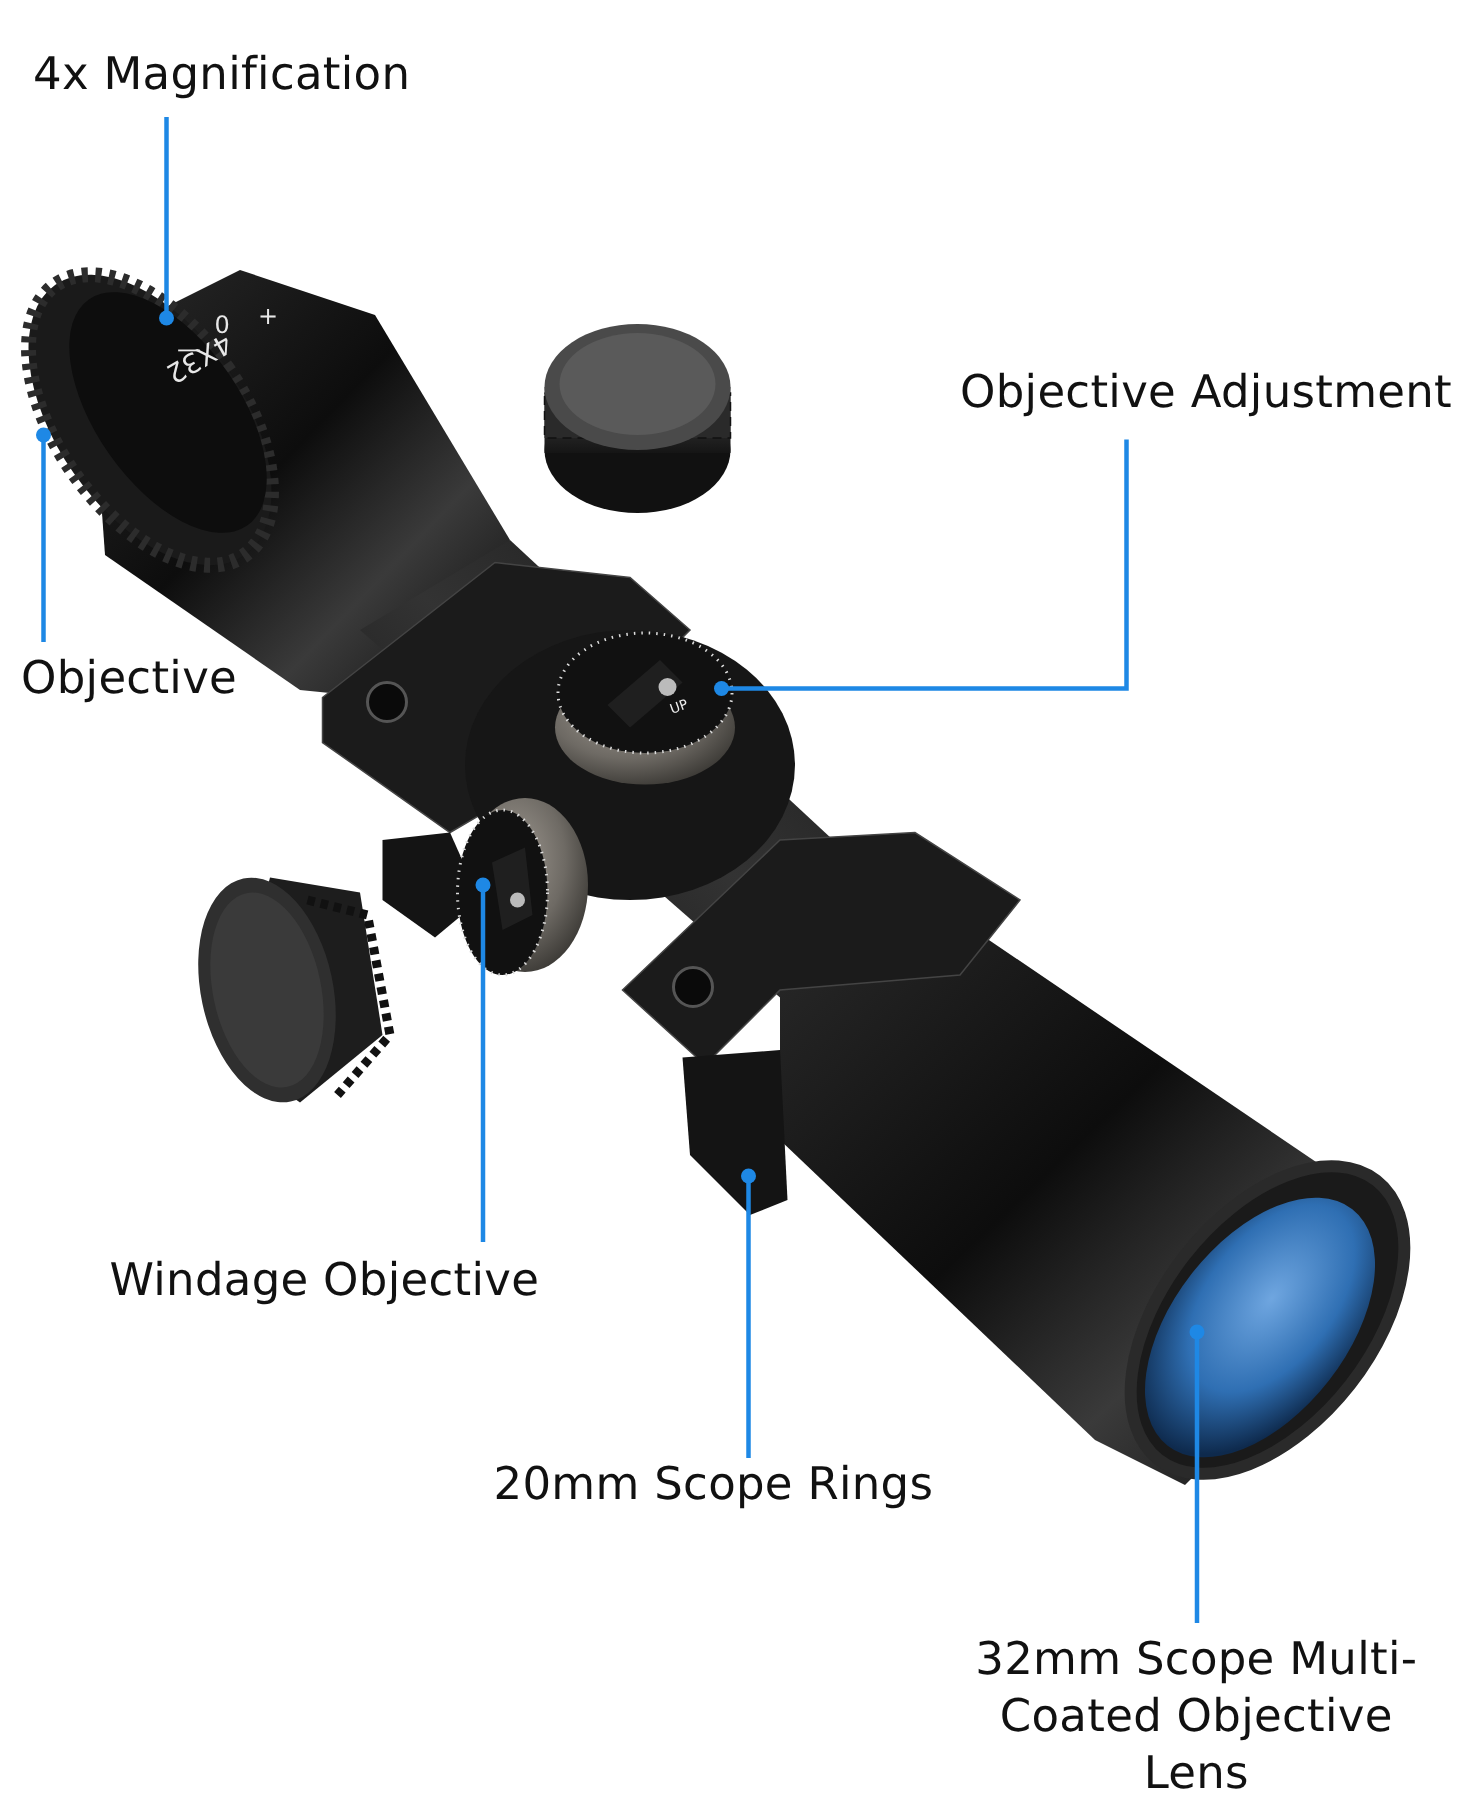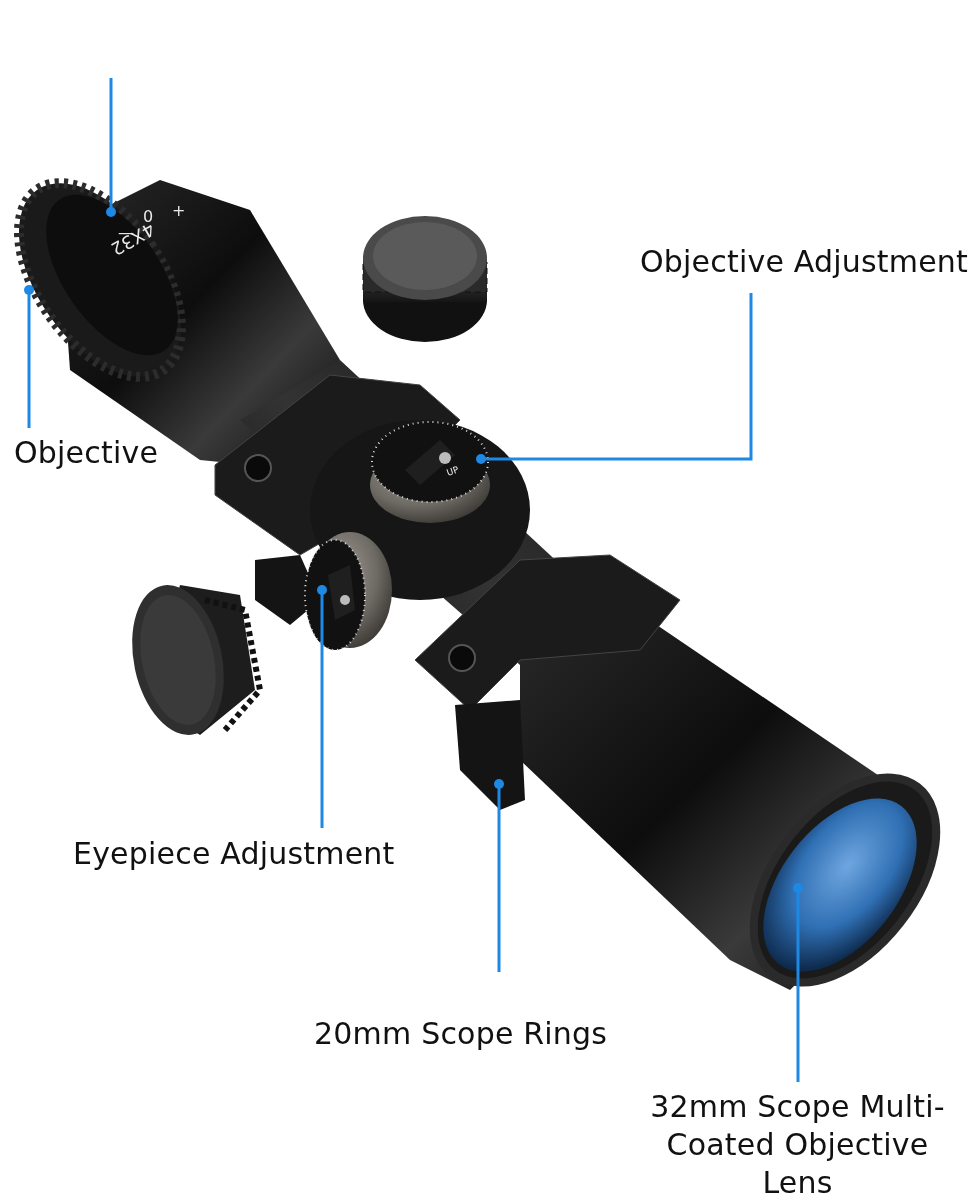--- a/index.html
+++ b/index.html
@@ -119,34 +119,37 @@
     <g fill="#1e88e5">
       <circle cx="111" cy="212" r="5"></circle>
       <circle cx="29" cy="290" r="5"></circle>
       <circle cx="481" cy="459" r="5"></circle>
       <circle cx="322" cy="590" r="5"></circle>
       <circle cx="499" cy="784" r="5"></circle>
       <circle cx="798" cy="888" r="5"></circle>
     </g>
   </svg>
 
+  <div class="label" style="left:22px; top:31px;">
+    <span class="ln">4x Magnification</span>
+  </div>
 
   <div class="label multiline" style="left:14px; top:434px;">
     <span class="ln">Objective</span>
   </div>
 
   <div class="label" style="left:640px; top:243px;">
     <span class="ln">Objective Adjustment</span>
   </div>
 
   <div class="label" style="left:73px; top:835px;">
-    <span class="ln">Eyepiece Adjustment</span>
+    <span class="ln">Windage Objective</span>
   </div>
 
-  <div class="label" style="left:314px; top:971px;margin-top:44px;">
+  <div class="label" style="left:329px; top:971px;">
     <span class="ln">20mm Scope Rings</span>
   </div>
 
   <div class="label multiline center" style="left:630px; top:1088px; width:335px;">
     <span class="ln">32mm Scope Multi-</span>
     <span class="ln">Coated Objective Lens</span>
   </div>
 
 </div>
 

